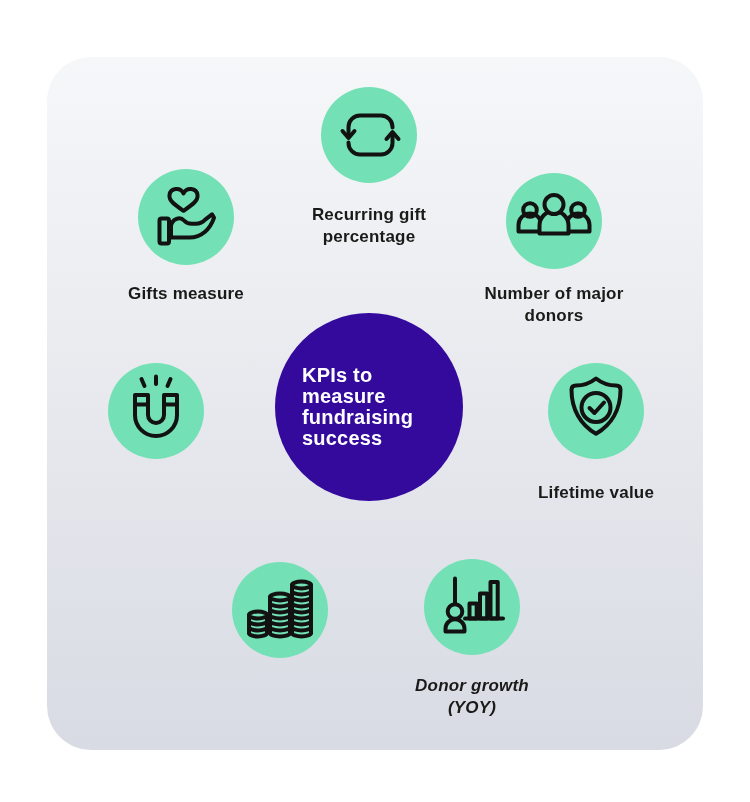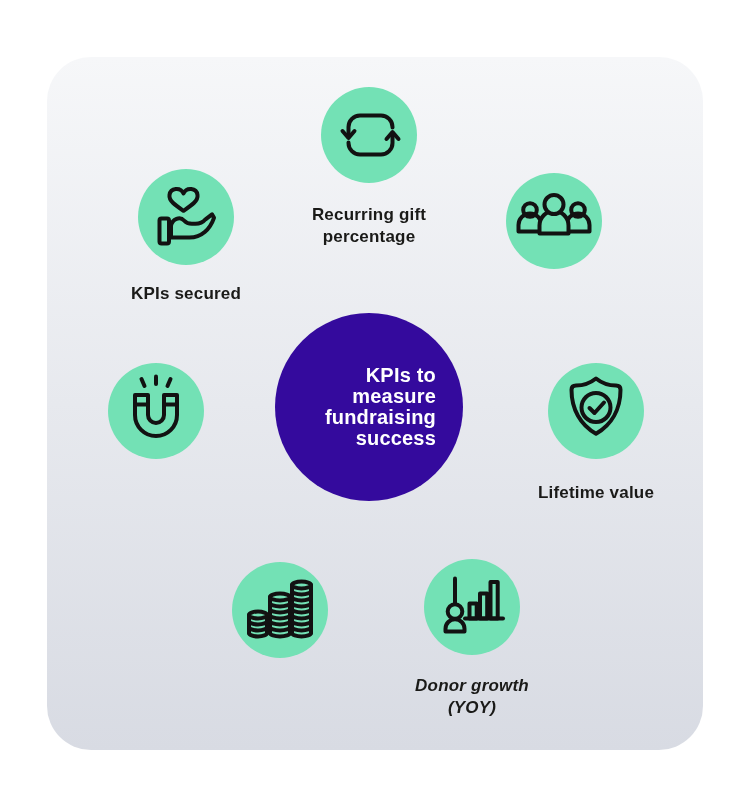--- a/index.html
+++ b/index.html
@@ -33,21 +33,21 @@
     position:absolute; text-align:center;
     font-size:17px; line-height:22px; font-weight:bold; letter-spacing:0.2px;
     color:var(--label_text,#1a1a18);
   }
   .center-circle {
     position:absolute; left:275px; top:313px; width:188px; height:188px;
     border-radius:50%; background:var(--center_purple,#340a9d);
     display:flex; align-items:center; justify-content:center;
   }
   .center-title {
-    width:134px; text-align:right;
+    width:134px; text-align:left;
     color:var(--center_text,#ffffff);
     font-size:20px; line-height:21px; font-weight:bold; letter-spacing:0.2px;
   }
   
   .pos-recurring { left:321px; top:87px; }
   .pos-gifts     { left:138px; top:169px; }
   .pos-donors    { left:506px; top:173px; }
   .pos-magnet    { left:108px; top:363px; }
   .pos-shield    { left:548px; top:363px; }
   .pos-coins     { left:232px; top:562px; }
@@ -81,36 +81,37 @@
 
   <div class="bubble pos-gifts">
     <svg viewBox="0 0 96 96">
       <g class="icon-stroke">
         <path d="M45.5 41.8 C37 36 30.7 31.8 31.5 26 C32.5 18.8 42.5 18 45.5 24.5 C48.5 18 58.5 18.8 59.5 26 C60.3 31.8 54 36 45.5 41.8 Z"></path>
         <rect x="21.5" y="49.5" width="9.5" height="25" rx="2"></rect>
         <path d="M33 56.5 C34.5 50 42 47 46 51.5 c2 2.3 4.8 3.3 7.8 3.3 h3.7 c4.5 0 7.5 -1.5 10 -4.5 l6.5 -5 2 3.5 c-4 11.5 -12.5 19.7 -24.5 19.7 H33 Z"></path>
       </g>
     </svg>
   </div>
-  <div class="kpi-label lbl-gifts">KPIs secured</div>
+  <div class="kpi-label lbl-gifts">Gifts measure</div>
 
   <div class="bubble pos-donors">
     <svg viewBox="0 0 96 96">
       <g class="icon-stroke">
         <path d="M12.5 58.5 v-6.5 a11.5 11.5 0 0 1 23 0 V58.5 Z"></path>
         <path d="M83.5 58.5 v-6.5 a11.5 11.5 0 0 0 -23 0 V58.5 Z"></path>
         <circle cx="24" cy="37" r="6.8"></circle>
         <circle cx="72" cy="37" r="6.8"></circle>
       </g>
       <g class="icon-fillgreen">
         <path d="M33.5 60.5 v-8 a14.5 14.5 0 0 1 29 0 v8 Z"></path>
         <circle cx="48" cy="31.5" r="9.5"></circle>
       </g>
     </svg>
   </div>
+  <div class="kpi-label lbl-donors">Number of major donors</div>
 
   <div class="bubble pos-magnet">
     <svg viewBox="0 0 96 96">
       <g class="icon-stroke">
         <path d="M27 32 H40 V52 a8 8 0 0 0 16 0 V32 H69 V52 a21 21 0 0 1 -42 0 Z"></path>
         <path d="M27 41.5 H40"></path>
         <path d="M56 41.5 H69"></path>
         <path d="M33.5 16 l3 7"></path>
         <path d="M48 13.5 V21"></path>
         <path d="M62.5 16 l-3 7"></path>

